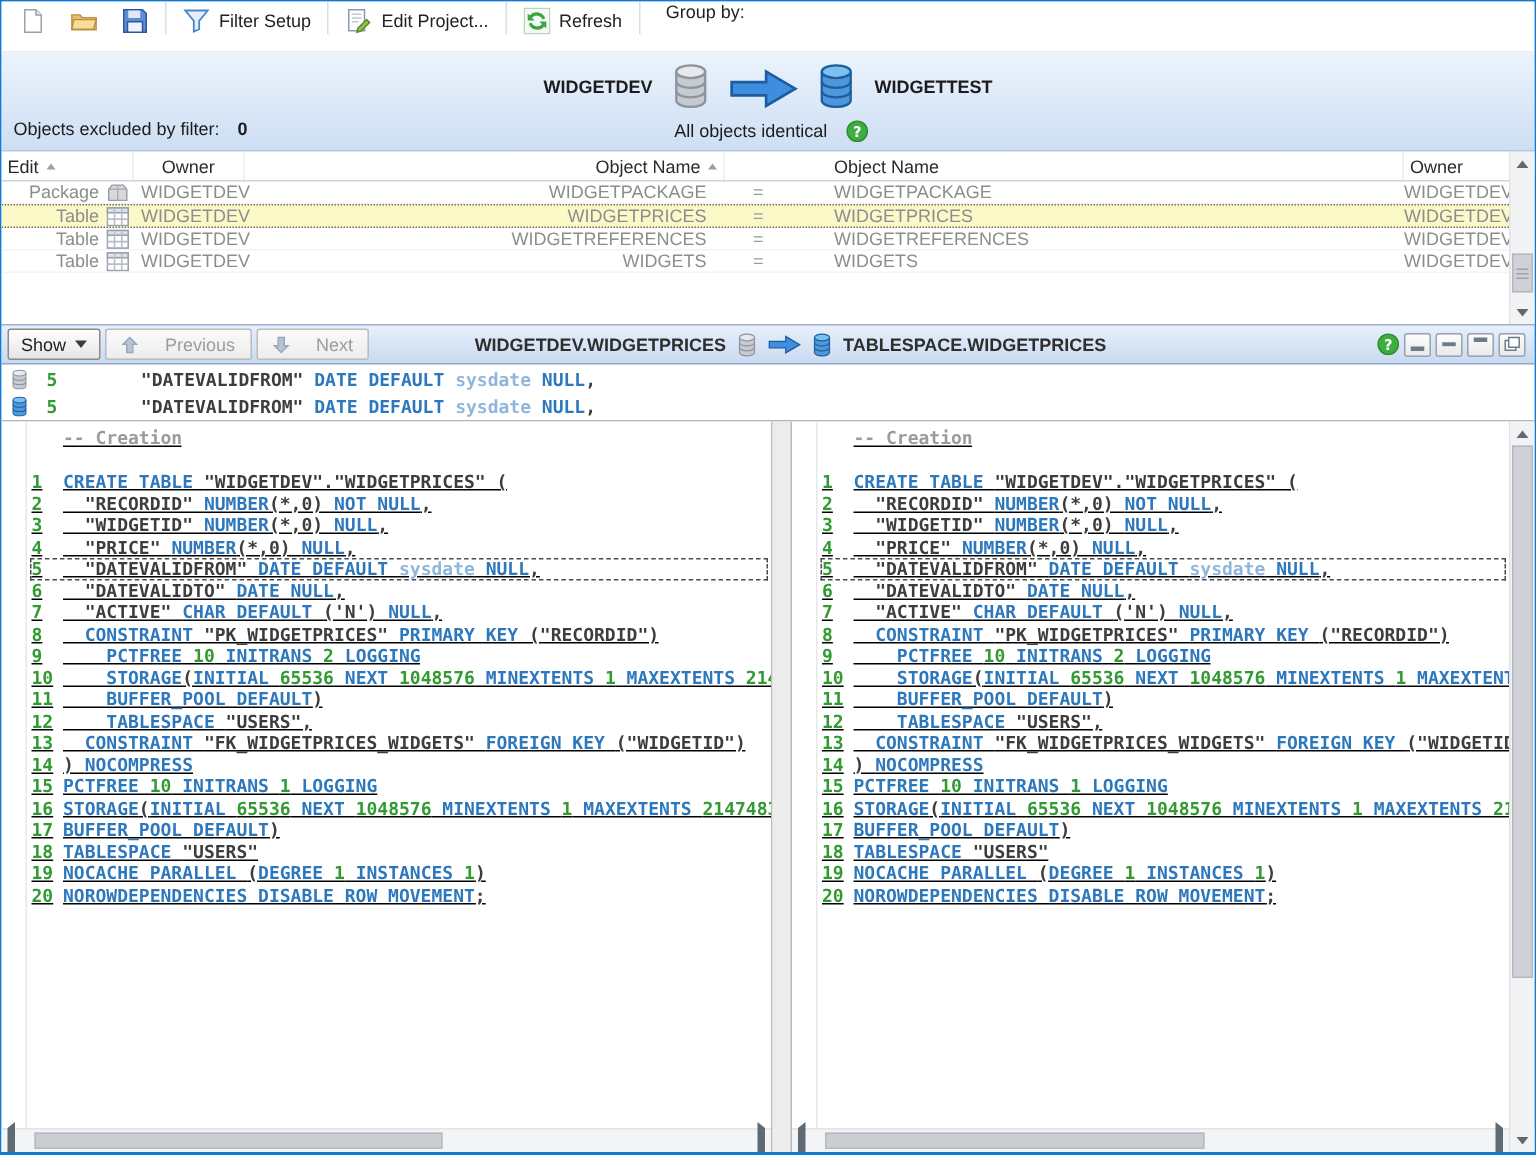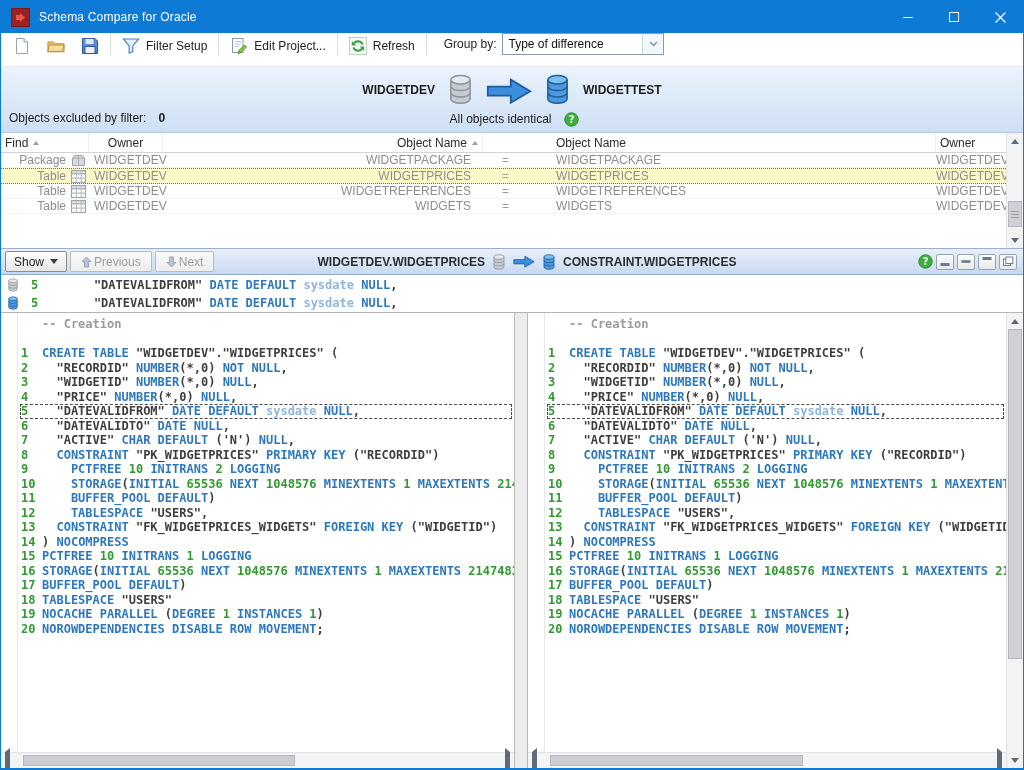--- a/index.html
+++ b/index.html
@@ -88,21 +88,21 @@
   .tri-l { width:0;height:0;border-top:4px solid transparent;border-bottom:4px solid transparent;border-right:5px solid #5f6a75; }
   .tri-r { width:0;height:0;border-top:4px solid transparent;border-bottom:4px solid transparent;border-left:5px solid #5f6a75; }
 
   
   .midbar { flex:0 0 27px; background:linear-gradient(#e8f0fb,#c8daf0); border-top:1px solid #98aecb;
             border-bottom:1px solid #93a8c6; display:flex; align-items:center; position:relative; font-size:12px; }
   .show-btn { margin-left:4px; height:21px; padding:0 8px; background:linear-gradient(#fefefe,#e6e6e6);
               border:1px solid #8a8a8a; border-radius:2px; display:flex; align-items:center; gap:6px; color:#1f1f1f; }
   .show-tri { width:0;height:0;border-left:4px solid transparent;border-right:4px solid transparent;border-top:5px solid #3c3c3c; }
   .nav-btn { height:21px; padding:0 10px; margin-left:3px; background:linear-gradient(#fafafa,#ededed);
-             border:1px solid #bcbcbc; border-radius:2px; display:flex; align-items:center; gap:2px; color:#9c9c9c; }
+             border:1px solid #bcbcbc; border-radius:2px; display:flex; align-items:center; gap:18px; color:#9c9c9c; }
   .nav-btn svg { width:11px; height:12px; }
   .mid-center { position:absolute; left:260px; right:230px; top:0; bottom:0; display:flex; align-items:center;
                 justify-content:center; gap:7px; font-weight:bold; font-size:12px; color:#2e2e2e; }
   .cyl-sm { width:14px; height:16px; }
   .arrow-sm { width:22px; height:13px; }
   .mid-right { margin-left:auto; display:flex; align-items:center; gap:3px; margin-right:6px; }
   .pane-btn { width:18px; height:16px; background:linear-gradient(#fdfdfd,#e9e9e9); border:1px solid #97a4b2;
               border-radius:2px; display:flex; align-items:center; justify-content:center; }
   .pane-btn svg { width:12px; height:11px; }
 
@@ -115,21 +115,21 @@
 
   
   .codearea { flex:1; display:flex; background:#ececec; overflow:hidden; }
   .pane { background:#fff; display:flex; flex-direction:column; overflow:hidden; }
   .pane-left  { flex:0 0 514px; border-right:1px solid #b9b9b9; }
   .gapcol { flex:0 0 12px; background:#ececec; }
   .pane-right { flex:1; border-left:1px solid #b9b9b9; }
   .pane-content { flex:1; overflow:hidden; position:relative; padding-top:4px;
                   font-family:"DejaVu Sans Mono",monospace; font-size:12px; font-weight:bold; }
   .pane-content::before { content:''; position:absolute; left:0; top:0; bottom:0; width:16px; border-right:1px solid #e8e8e8; }
-  .cl { display:flex; height:14.5px; line-height:14.5px; white-space:pre; position:relative; }
+  .cl { display:flex; height:14.5px; line-height:14.5px; white-space:pre; position:relative;text-decoration:underline; }
   .cl .ln { flex:0 0 39px; padding-left:20px; }
   .cl .ct { padding-left:2px; overflow:hidden; }
   .cl.sel::after { content:''; position:absolute; left:19px; right:2px; top:0; bottom:0; border:1px dashed #4a4a4a; }
   .tok-kw  { color:#2d78bd; }
   .tok-id  { color:#3d3d3d; }
   .tok-num { color:#319a31; }
   .tok-sys { color:#8fb6dd; }
   .tok-cmt { color:#9b9b9b; }
   .lnum    { color:#319a31; }
   .pane-hscroll { flex:0 0 16px; background:#f3f4f6; border-top:1px solid #e2e3e6; position:relative; display:flex; align-items:center; }
@@ -137,41 +137,20 @@
   .hs-right { position:absolute; right:4px; }
   .hs-thumb { position:absolute; left:22px; width:53%; top:2px; bottom:2px; background:#cbcdd2; border:1px solid #b5b8bf; }
   .code-vscroll { flex:0 0 17px; background:#f2f3f5; border-left:1px solid #dfe1e5; display:flex; flex-direction:column; }
   .code-vscroll .sb-thumb { top:0; height:78%; }
 </style>
 </head>
 <body>
 
 <div class="window">
 
-  <div class="titlebar">
-    <span class="app-icon">
-      <svg viewBox="0 0 11 11">
-          <path d="M1 3 L5 3 L5 1 L10 5.5 L5 10 L5 8 L1 8 Z" fill="#e8564a"></path>
-        </svg>
-    </span>
-    <span class="title">Schema Compare for Oracle</span>
-    <div class="win-controls">
-      <div class="wbtn">
-          <span class="glyph-min"></span>
-        </div>
-      <div class="wbtn">
-          <span class="glyph-max"></span>
-        </div>
-      <div class="wbtn">
-          <svg viewBox="0 0 10 10">
-            <path d="M0.5 0.5 L9.5 9.5 M9.5 0.5 L0.5 9.5" stroke="#fff" stroke-width="1.1"></path>
-          </svg>
-        </div>
-    </div>
-  </div>
 
 
   <div class="toolbar">
     <div class="tbtn">
       <span class="icon18">
         <svg viewBox="0 0 18 18">
             <path d="M3.5 1.5 H11 L14.5 5 V16.5 H3.5 Z" fill="#fff" stroke="#9aa2ac"></path>
             <path d="M11 1.5 V5 H14.5" fill="#e9edf2" stroke="#9aa2ac"></path>
           </svg>
       </span>
@@ -220,28 +199,20 @@
             <rect x="0.5" y="0.5" width="17" height="17" fill="#f4f9f4" stroke="#bcd2bc"></rect>
             <path d="M14.5 7.2 A6 6 0 0 0 4.2 5.4 L2.8 4 V8.6 H7.4 L5.7 6.9 A4.1 4.1 0 0 1 12.7 8 Z" fill="#3ea246"></path>
             <path d="M3.5 10.8 A6 6 0 0 0 13.8 12.6 L15.2 14 V9.4 H10.6 L12.3 11.1 A4.1 4.1 0 0 1 5.3 10 Z" fill="#3ea246"></path>
           </svg>
       </span>
       <span>Refresh</span>
     </div>
     <div class="tool-sep"></div>
     <div class="group-wrap">
       <span>Group by:</span>
-      <div class="dropdown">
-        <span class="dd-value">Type of difference</span>
-        <span class="dd-chev">
-          <svg viewBox="0 0 9 6">
-              <path d="M1 1 L4.5 4.5 L8 1" fill="none" stroke="#7d8ea0" stroke-width="1.4"></path>
-            </svg>
-        </span>
-      </div>
     </div>
   </div>
 
   <div class="comphdr">
     <div class="cmp-center">
       <span class="db-name">WIDGETDEV</span>
       <span class="cyl-big">
         <svg viewBox="0 0 14 16">
             <path d="M2 3 V13 A5 2.2 0 0 0 12 13 V3" fill="#c6cad1" stroke="#8e949c" stroke-width="0.8"></path>
             <ellipse cx="7" cy="3" rx="5" ry="2.2" fill="#e8e9ec" stroke="#8e949c" stroke-width="0.8"></ellipse>
@@ -273,21 +244,21 @@
             <text x="8" y="12" text-anchor="middle" font-size="10.5" font-weight="bold" fill="#fff" font-family="DejaVu Sans">?</text>
           </svg>
       </span>
     </div>
   </div>
 
   <div class="grid">
     <div class="grid-main">
       <div class="grid-header">
         <div class="gh h-type">
-            <span>Find</span>
+            <span>Edit</span>
             <span class="caret-up"></span>
           </div>
         <div class="gh h-owner">
             <span>Owner</span>
           </div>
         <div class="gh h-name">
             <span>Object Name</span>
             <span class="caret-up"></span>
           </div>
         <div class="gh h-status"></div>
@@ -416,21 +387,21 @@
             <path d="M1 5.5 H14 V1.5 L25 8 L14 14.5 V10.5 H1 Z" fill="#3d8ede" stroke="#1d5c9e"></path>
           </svg>
       </span>
       <span class="cyl-sm">
         <svg viewBox="0 0 14 16">
             <path d="M2 3 V13 A5 2.2 0 0 0 12 13 V3" fill="#4e97db" stroke="#1c5f9e" stroke-width="0.8"></path>
             <ellipse cx="7" cy="3" rx="5" ry="2.2" fill="#7cc0f0" stroke="#1c5f9e" stroke-width="0.8"></ellipse>
             <path d="M2 6.4 A5 2.2 0 0 0 12 6.4 M2 9.7 A5 2.2 0 0 0 12 9.7" fill="none" stroke="#1c5f9e" stroke-width="0.8"></path>
           </svg>
       </span>
-      <span>CONSTRAINT.WIDGETPRICES</span>
+      <span>TABLESPACE.WIDGETPRICES</span>
     </div>
     <div class="mid-right">
       <span class="help16">
         <svg viewBox="0 0 16 16">
             <circle cx="8" cy="8" r="7.2" fill="#3fae41" stroke="#2c8a2e"></circle>
             <text x="8" y="12" text-anchor="middle" font-size="10.5" font-weight="bold" fill="#fff" font-family="DejaVu Sans">?</text>
           </svg>
       </span>
       <div class="pane-btn">
           <svg viewBox="0 0 12 11">

